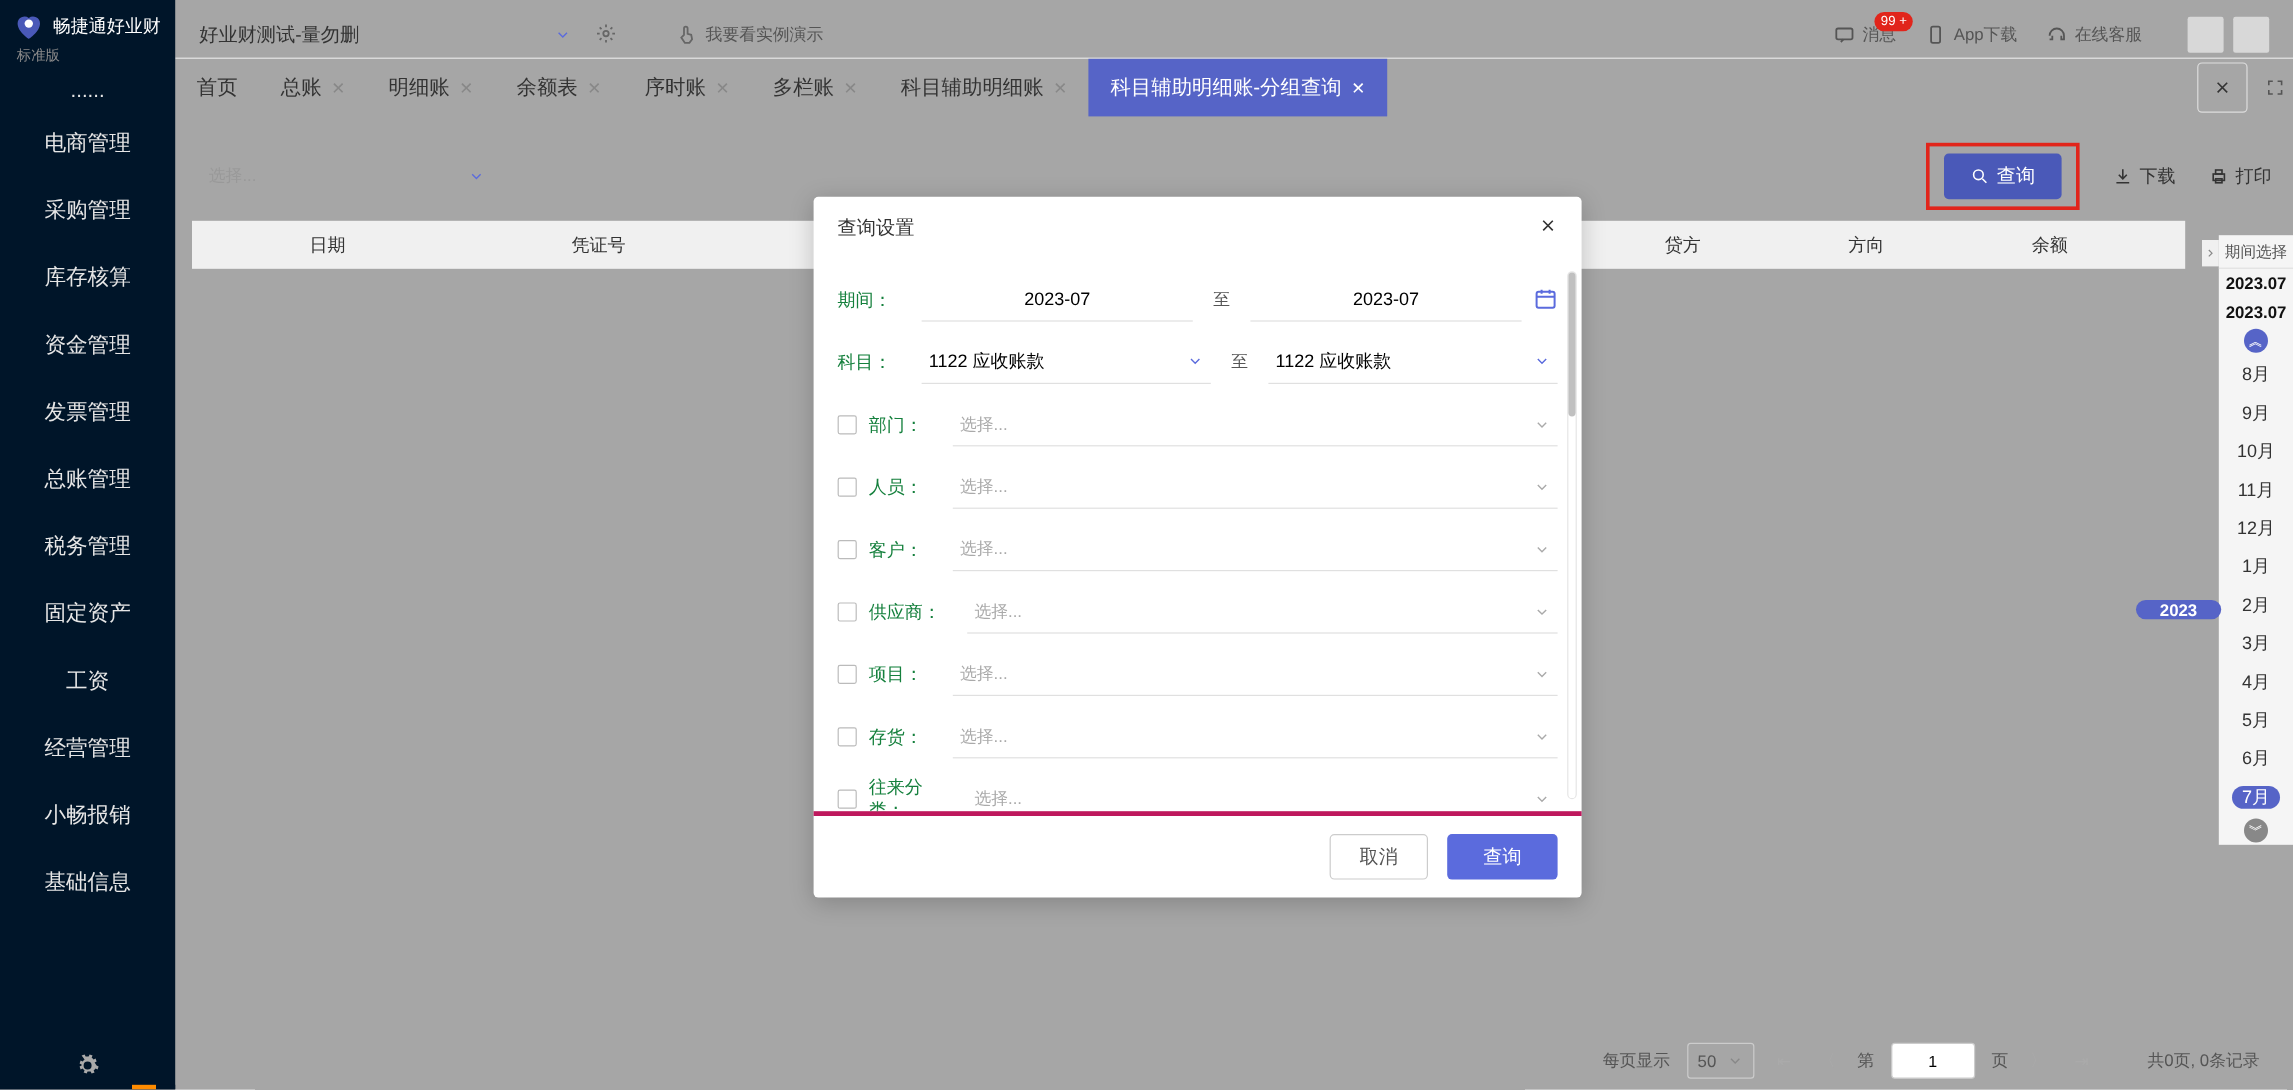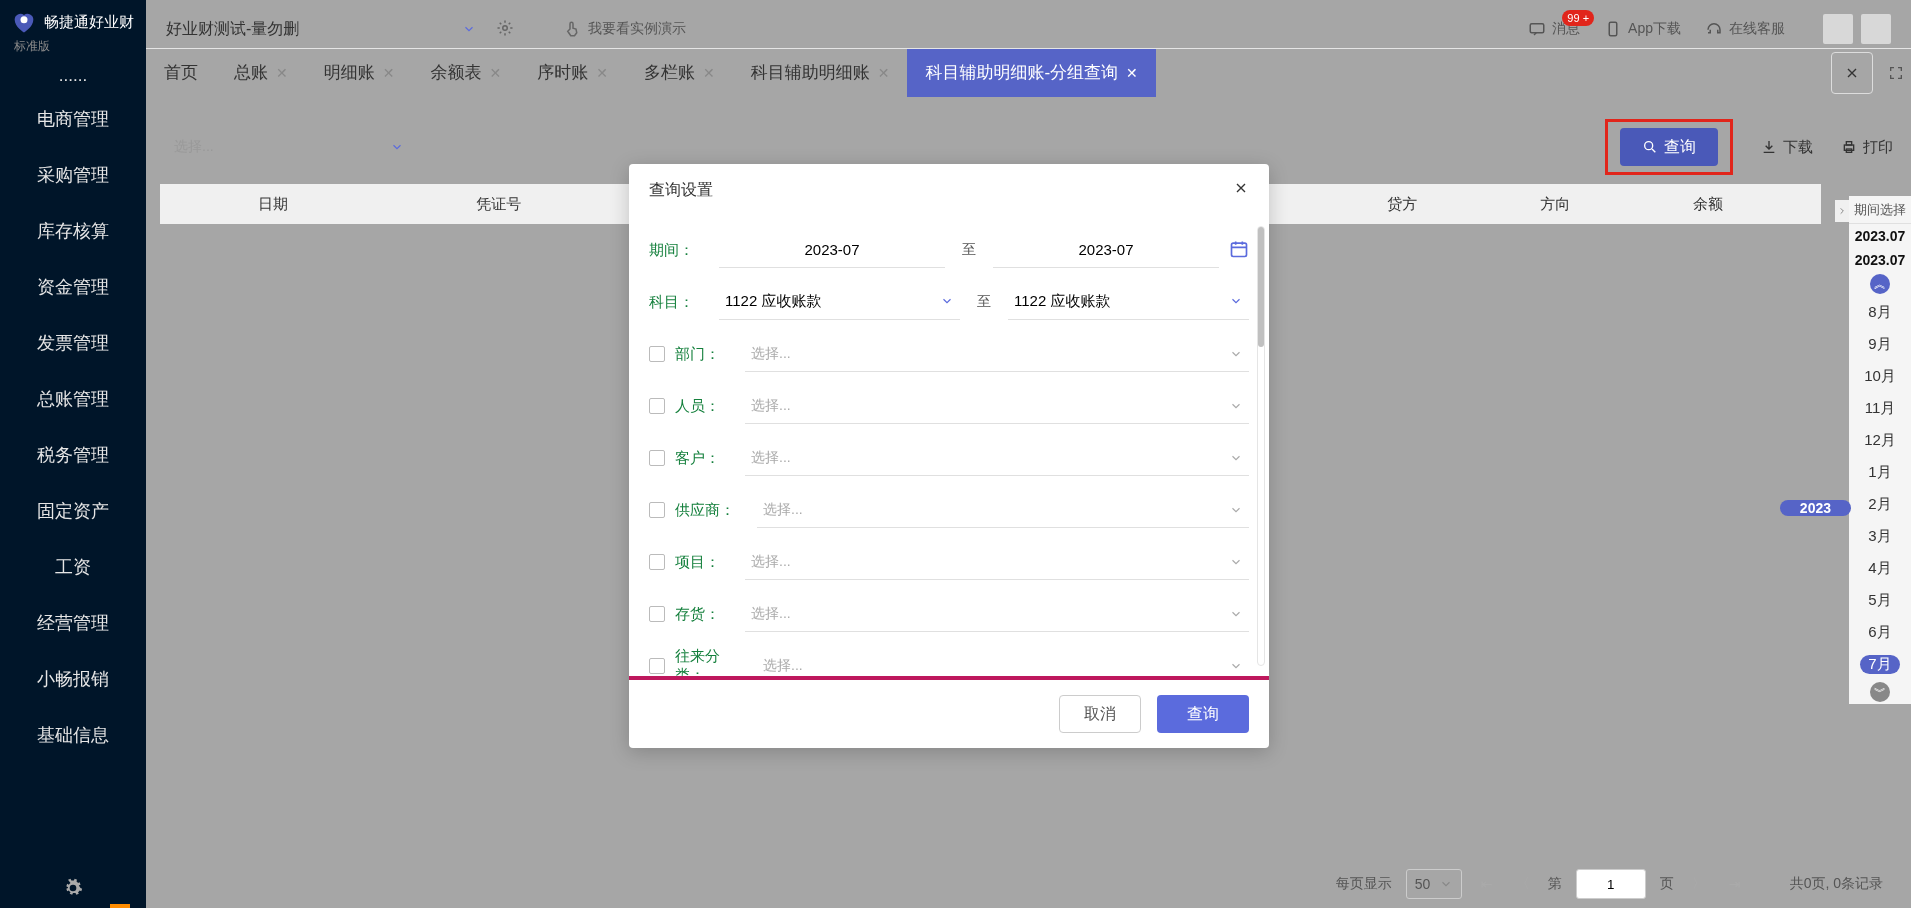--- a/index.html
+++ b/index.html
@@ -72,21 +72,21 @@
 .period-year span { background:#5664c7; color:#fff; font-weight:bold; border-radius:10px; padding:0 20px; font-size:14px; }
 .period-expand span { background:#888; }
 
 
 .footer { position:absolute; left:146px; bottom:0; right:0; height:48px; display:flex; align-items:center; justify-content:flex-end; gap:14px; padding:0 28px; color:#555; z-index:7; }
 .footer .sel { width:56px; height:30px; border:1px solid #ccc; border-radius:3px; display:flex; align-items:center; padding:0 8px; cursor:pointer; }
 .footer .pg-btn { width:22px; height:22px; display:flex; align-items:center; justify-content:center; color:#aaa; cursor:pointer; font-size:14px; }
 .footer .pg-input { width:70px; height:30px; border:1px solid #ccc; border-radius:3px; text-align:center; }
 
 
-.modal { position:absolute; left:629px; top:164px; width:640px; background:#fff; border-radius:4px; box-shadow:0 4px 20px rgba(0,0,0,0.2); z-index:20; display:flex; flex-direction:column; }
+.modal { position:absolute; left:678px; top:164px; width:640px; background:#fff; border-radius:4px; box-shadow:0 4px 20px rgba(0,0,0,0.2); z-index:20; display:flex; flex-direction:column; }
 .modal-head { height:52px; display:flex; align-items:center; padding:0 20px; font-size:16px; }
 .modal-close { margin-left:auto; cursor:pointer; font-size:18px; }
 .modal-body { padding: 8px 20px 4px; max-height: 460px; overflow:hidden; position:relative; }
 .modal-scroll { position:absolute; right:4px; top:10px; bottom:10px; width:8px; background:#fff; border:1px solid #e5e5e5; border-radius:4px; }
 .modal-scroll::after { content:""; position:absolute; top:0; left:0; right:0; height:120px; background:#c0c0c0; border-radius:4px; }
 .m-row { display:flex; align-items:center; height:52px; gap:10px; }
 .m-label { width:60px; font-size:15px; color:#15803d; }
 .m-label.w70 { width:72px; }
 .m-chk { width:16px; height:16px; border:1px solid #bbb; border-radius:2px; cursor:pointer; }
 .m-input { flex:1; height:36px; border:none; border-bottom:1px solid #e0e0e0; padding:0 6px; font-size:15px; }

